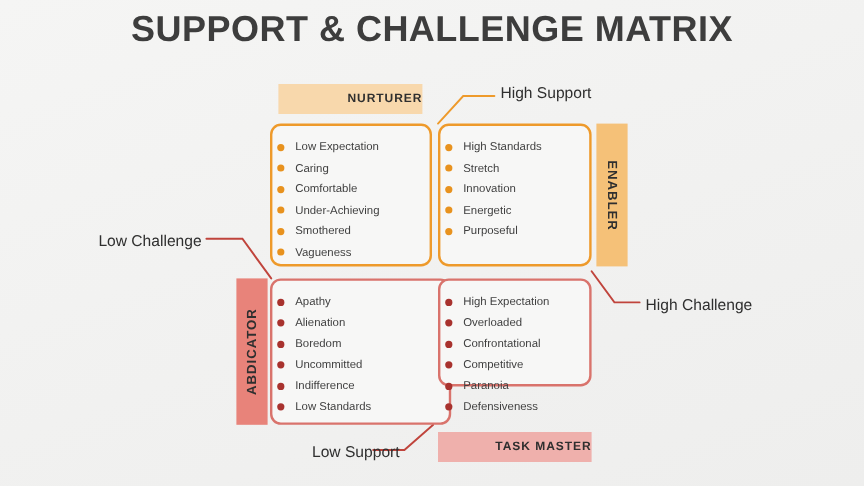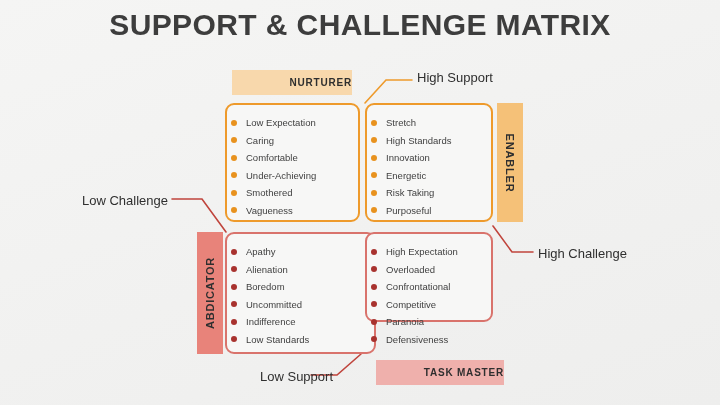--- a/index.html
+++ b/index.html
@@ -92,21 +92,20 @@
     white-space: nowrap;
     box-sizing: border-box;
   }
   #banner-nurturer {
     left: 232px; top: 70px; width: 120px; height: 25px;
     background: #F8D8AC;
   }
   #banner-taskmaster {
     left: 365px; top: 360px; width: 128px; height: 25px;
     background: #EFB0AC;
-    margin-left: 11px;
   }
   .banner-vert {
     position: absolute;
     background: #F5C178;
     box-sizing: border-box;
   }
   #banner-enabler {
     left: 497px; top: 103px; width: 26px; height: 119px;
     background: #F5C178;
   }
@@ -211,37 +210,33 @@
         <span class="bullet orange"></span>
         <span class="item-label">Vagueness</span>
       </li>
     </ul>
   </div>
 
   <div class="quadbox orange" id="box-enabler">
     <ul class="item-list">
       <li class="item-row">
         <span class="bullet orange"></span>
+        <span class="item-label">High Standards</span>
+      </li>
+      <li class="item-row">
+        <span class="bullet orange"></span>
         <span class="item-label">Stretch</span>
       </li>
       <li class="item-row">
         <span class="bullet orange"></span>
-        <span class="item-label">High Standards</span>
-      </li>
-      <li class="item-row">
-        <span class="bullet orange"></span>
         <span class="item-label">Innovation</span>
       </li>
       <li class="item-row">
         <span class="bullet orange"></span>
         <span class="item-label">Energetic</span>
-      </li>
-      <li class="item-row">
-        <span class="bullet orange"></span>
-        <span class="item-label">Risk Taking</span>
       </li>
       <li class="item-row">
         <span class="bullet orange"></span>
         <span class="item-label">Purposeful</span>
       </li>
     </ul>
   </div>
 
   <div class="quadbox red" id="box-abdicator">
     <ul class="item-list">

